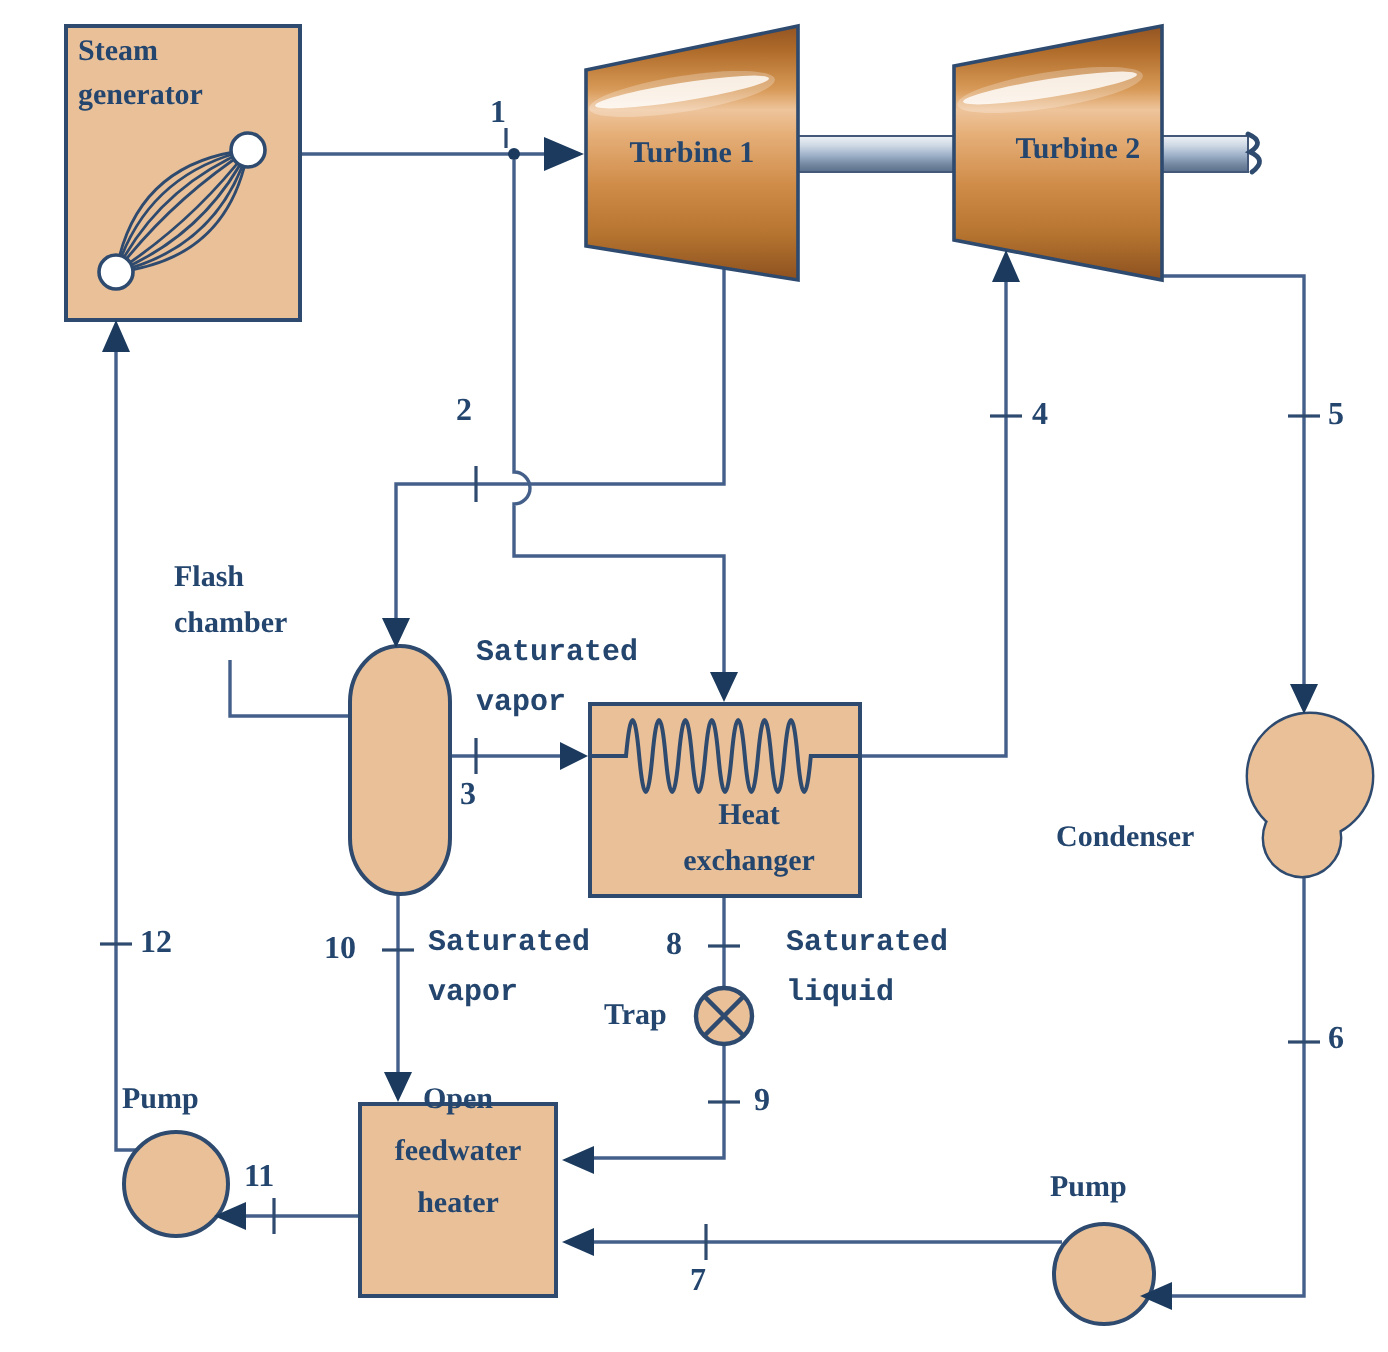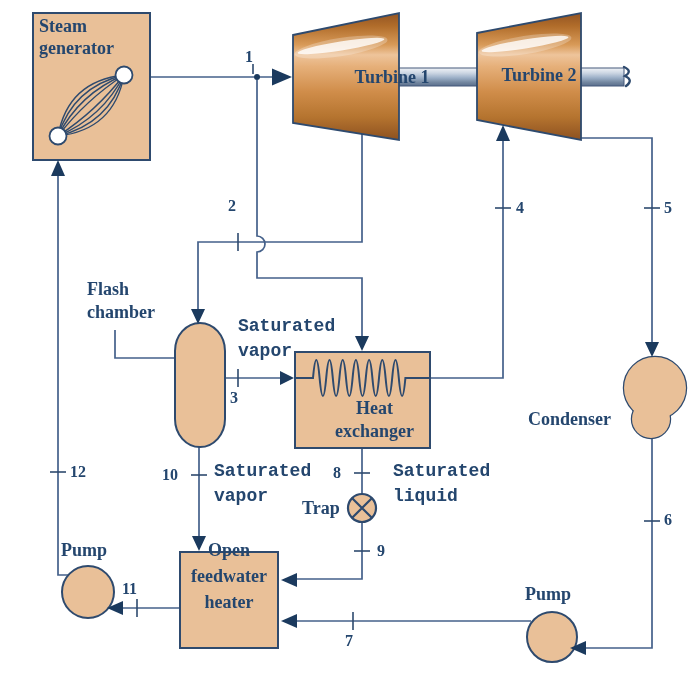--- a/index.html
+++ b/index.html
@@ -2,21 +2,21 @@
 <html><head>
 <meta charset="utf-8">
 <style>
   html,body{margin:0;padding:0;background:#fff;}
   .canvas{
     position:relative;width:694px;height:676px;background:#ffffff;
     font-family:"Liberation Serif", serif;overflow:hidden;
   }
   .canvas svg{position:absolute;left:0;top:0;}
   .lbl{
-    position:absolute;color:#24466e;font-weight:600;font-size:18px;
+    position:absolute;color:#24466e;font-weight:600;font-size:15px;
     line-height:23px;white-space:pre-line;letter-spacing:0;
   }
   .center{text-align:center;}
   .num{font-size:16px;line-height:16px;}
   .lh25{line-height:25px;font-family:Liberation Mono, monospace;}
   .lh26{line-height:26px;}
 </style>
 </head>
 <body>
 
@@ -161,21 +161,21 @@
       <path d="M354,473 H370"></path>
       <path d="M354,551 H370"></path>
       <path d="M191,475 H207"></path>
       <path d="M137,599 V617"></path>
       <path d="M50,472 H66"></path>
     </g>
   </svg>
 
   <div class="lbl" style="left:39px;top:15px;line-height:22px;">Steam
 generator</div>
-  <div class="lbl center" style="left:293px;top:66px;width:106px;margin-left:46px;">Turbine 1</div>
+  <div class="lbl center" style="left:293px;top:66px;width:106px;">Turbine 1</div>
   <div class="lbl center" style="left:477px;top:64px;width:124px;">Turbine 2</div>
   <div class="lbl" style="left:87px;top:278px;">Flash
 chamber</div>
   <div class="lbl lh25" style="left:238px;top:314px;">Saturated
 vapor</div>
   <div class="lbl center" style="left:308px;top:397px;width:133px;">Heat
 exchanger</div>
   <div class="lbl" style="left:528px;top:408px;">Condenser</div>
   <div class="lbl lh25" style="left:214px;top:459px;">Saturated
 vapor</div>

